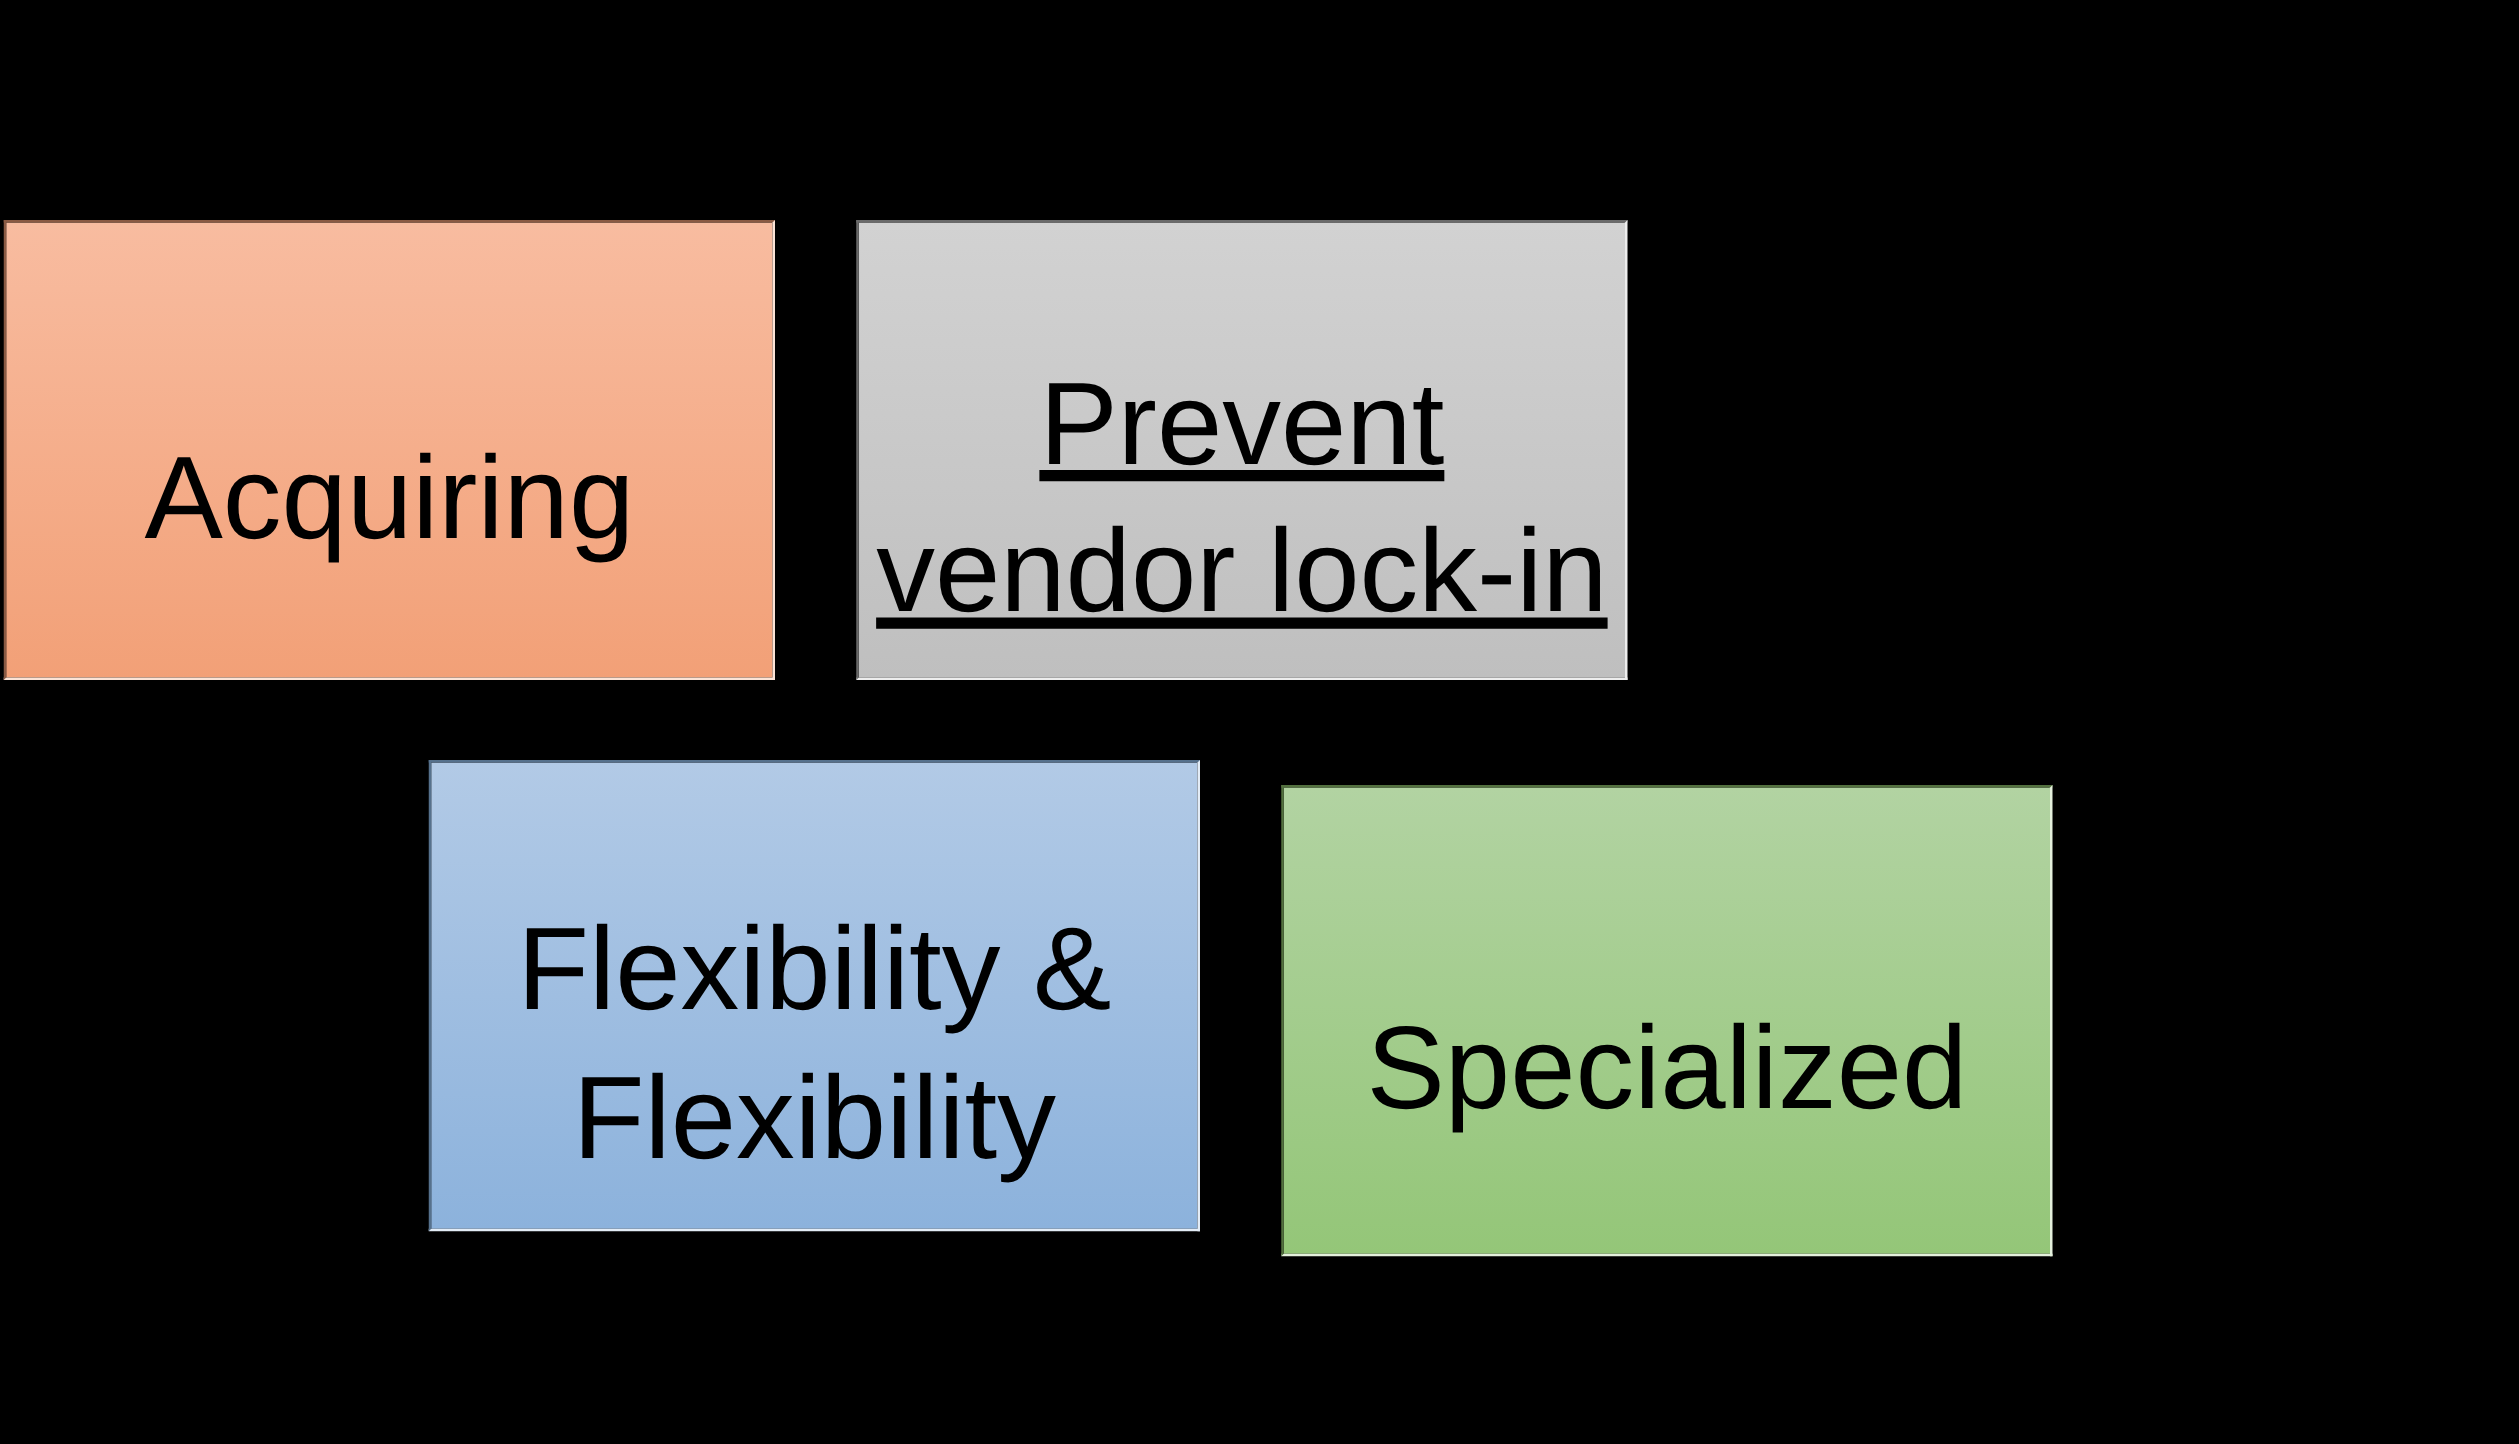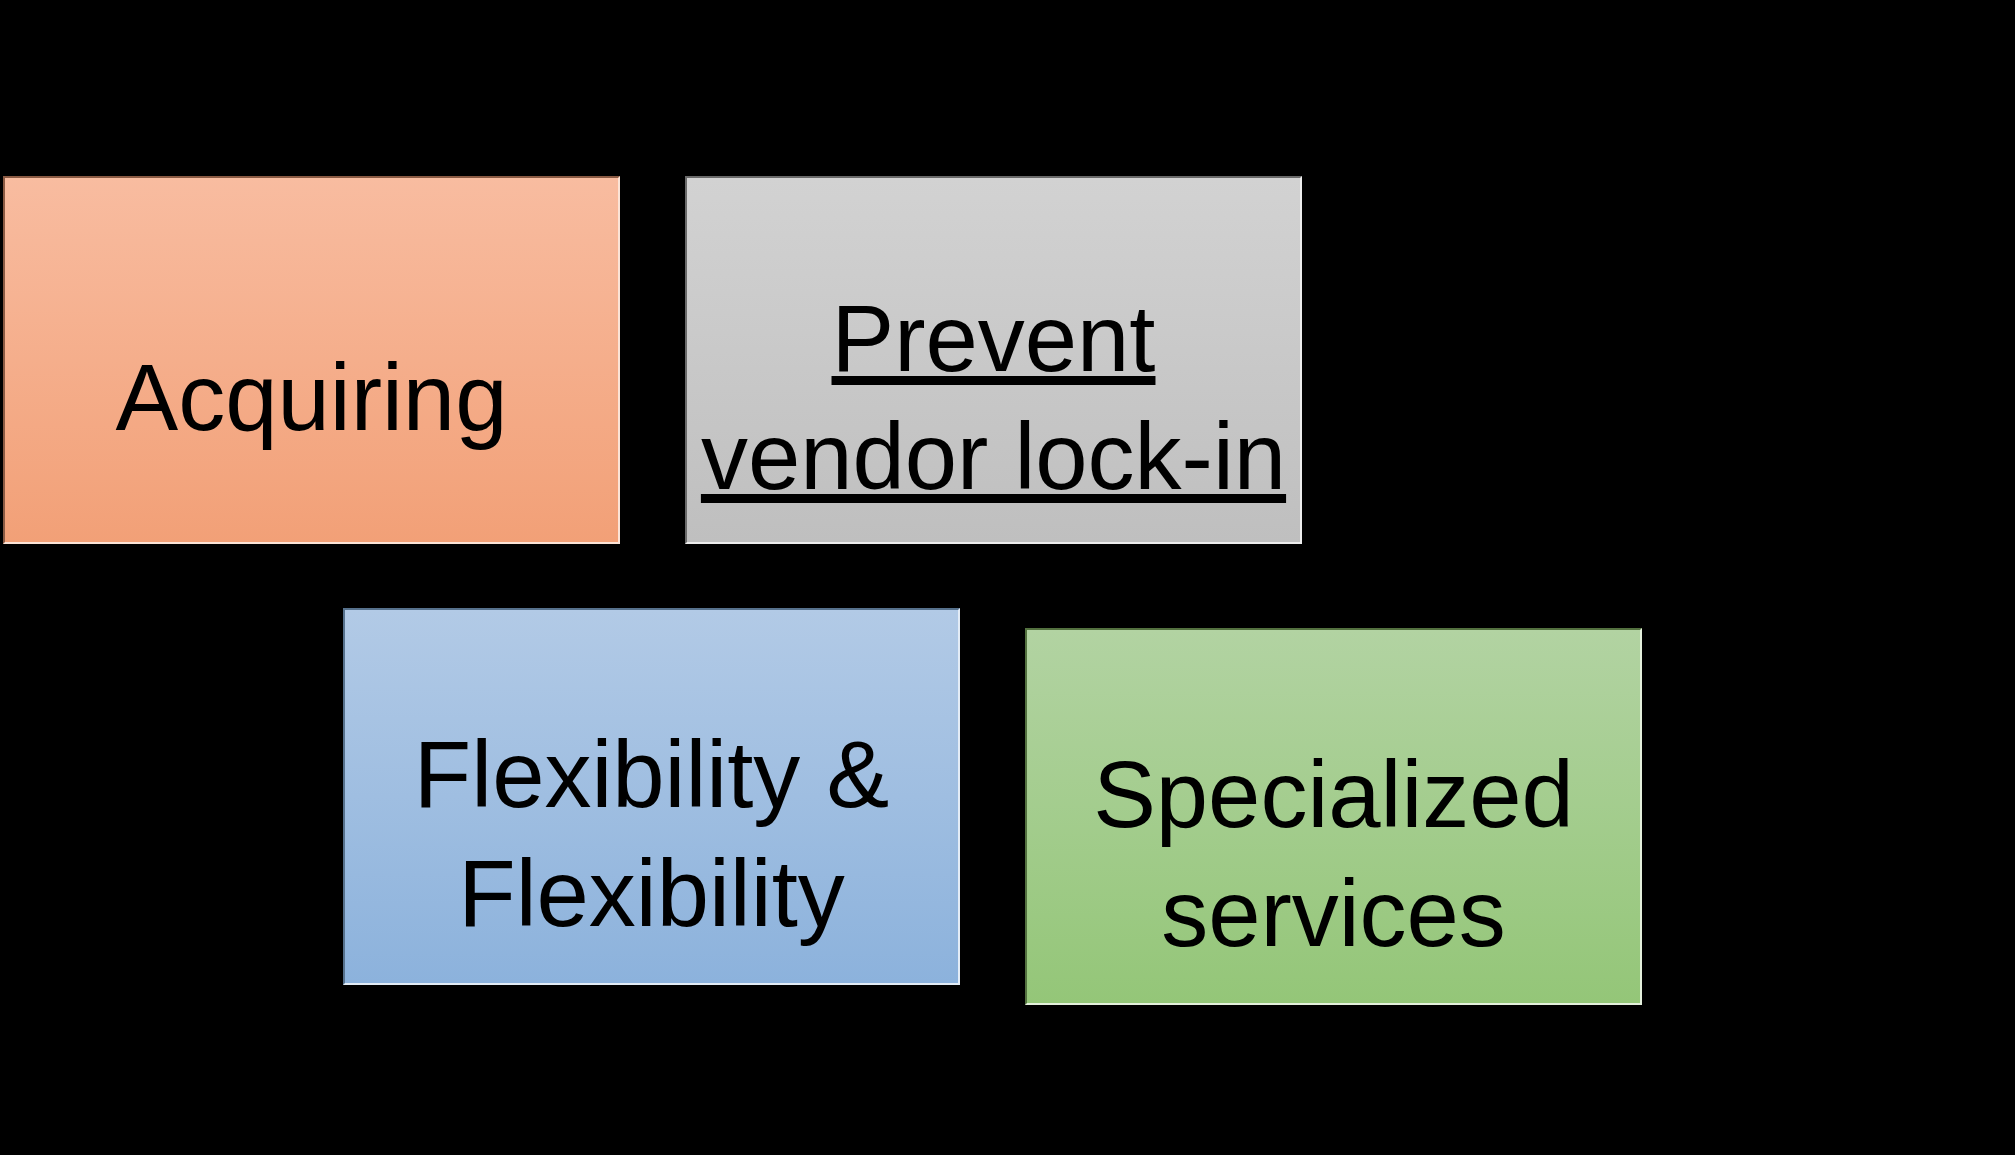--- a/index.html
+++ b/index.html
@@ -55,16 +55,15 @@
   </div>
 
 
   <div class="box b3" style="background: linear-gradient(rgb(178, 202, 230) 0%, rgb(140, 178, 220) 100%); border-color: rgb(86, 113, 140) rgb(227, 236, 246) rgb(227, 236, 246) rgb(86, 113, 140); color: rgb(0, 0, 0);">
     <span class="line">Flexibility &amp;</span>
     <span class="line">Flexibility</span>
   </div>
 
   <div class="box b4" style="background: linear-gradient(rgb(178, 211, 162) 0%, rgb(148, 198, 120) 100%); border-color: rgb(83, 113, 63) rgb(228, 240, 220) rgb(228, 240, 220) rgb(83, 113, 63); color: rgb(0, 0, 0);">
     <span class="line">Specialized</span>
-    <span class="line">services</span>
   </div>
 
 </div>
 
 </body></html>

